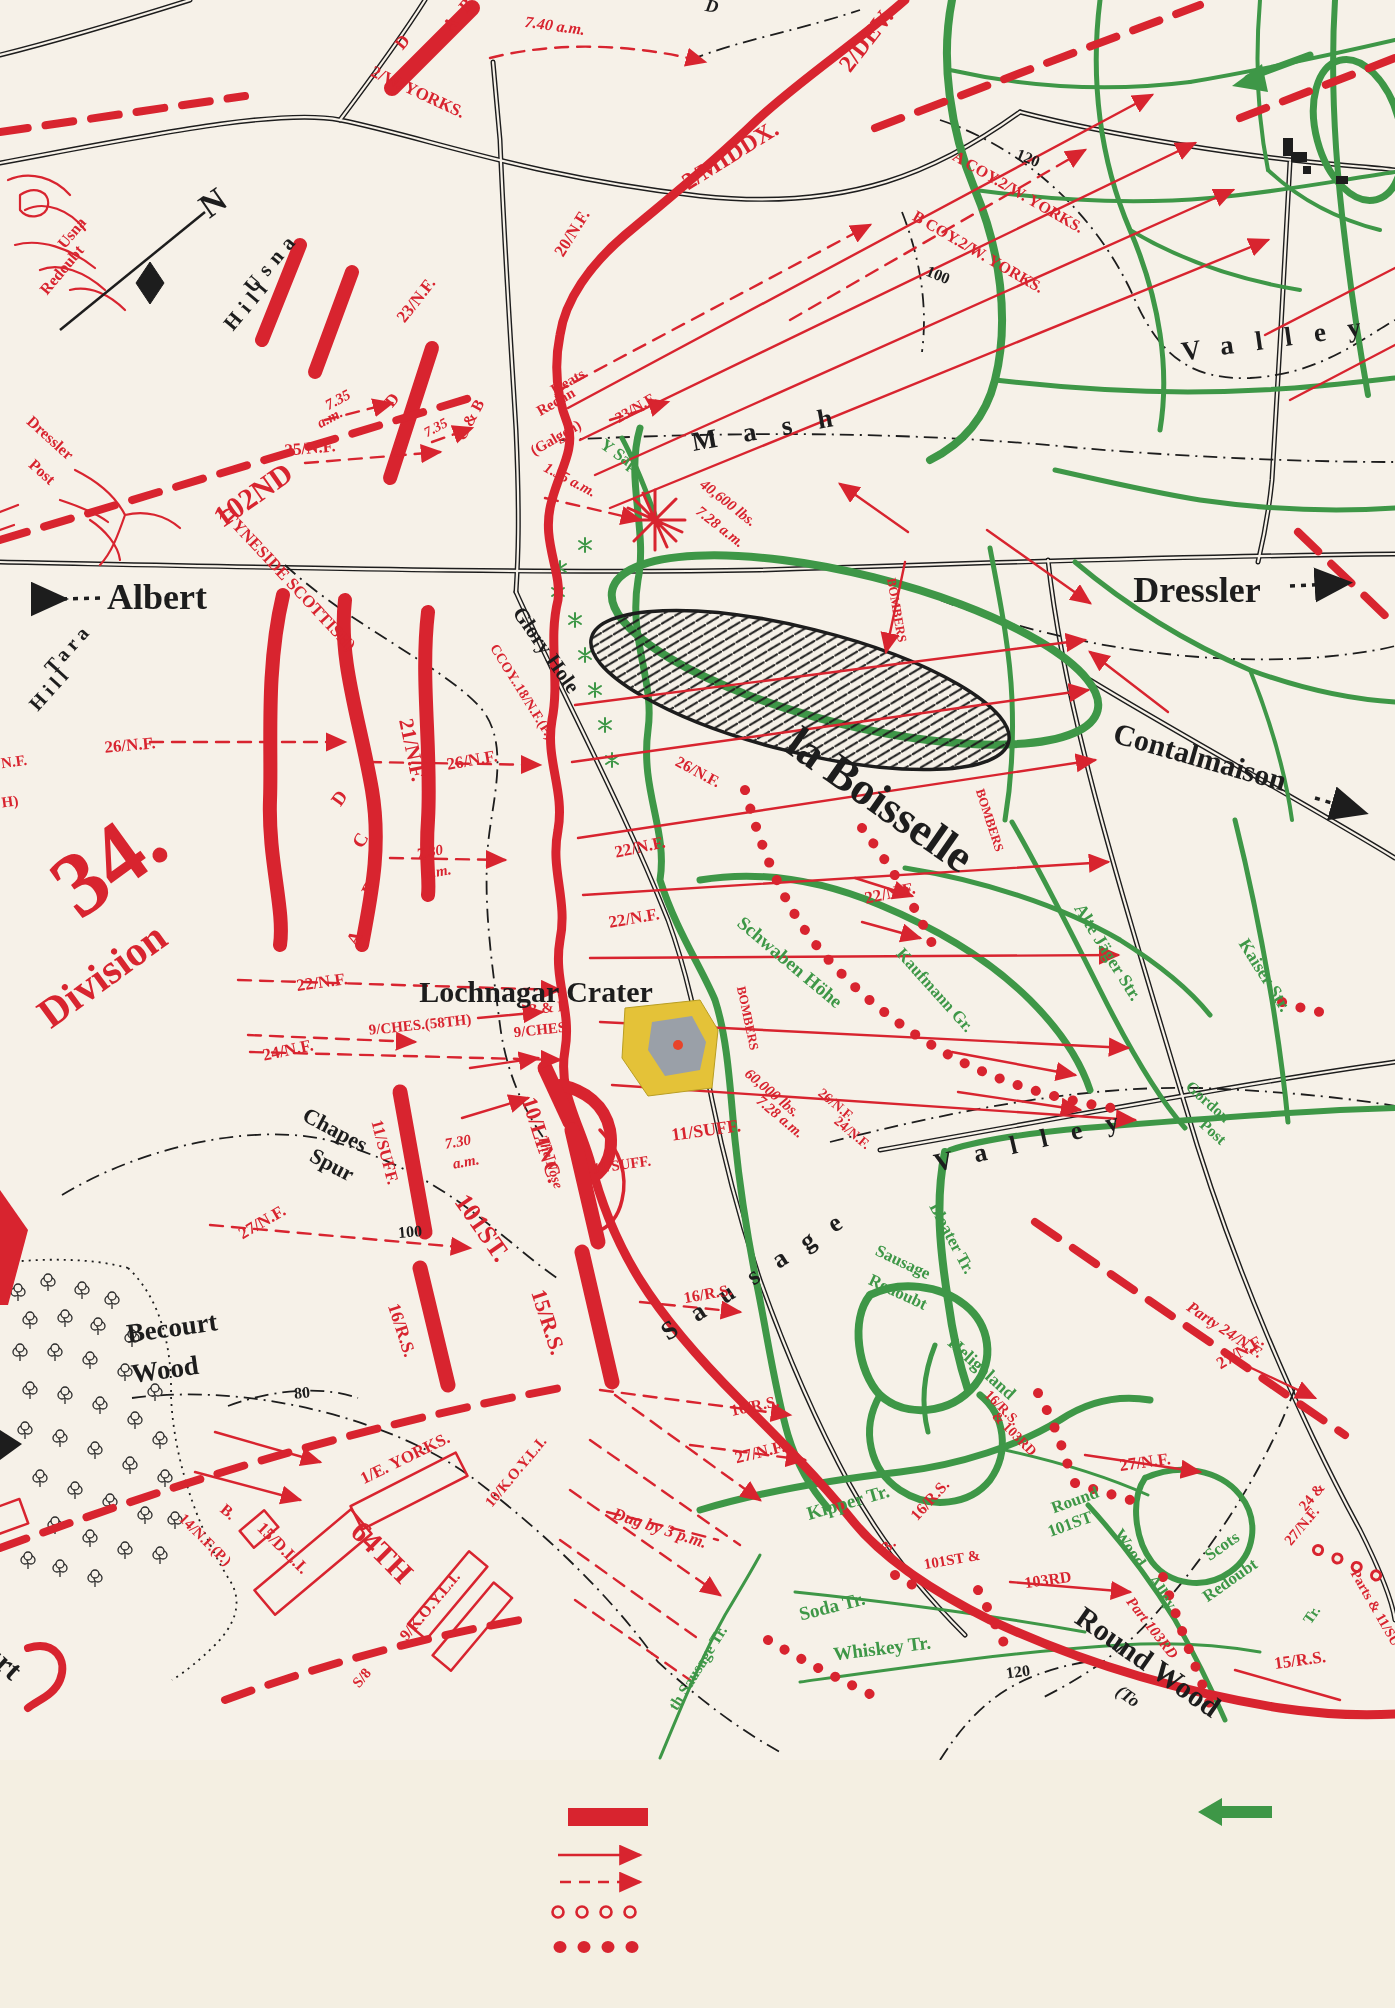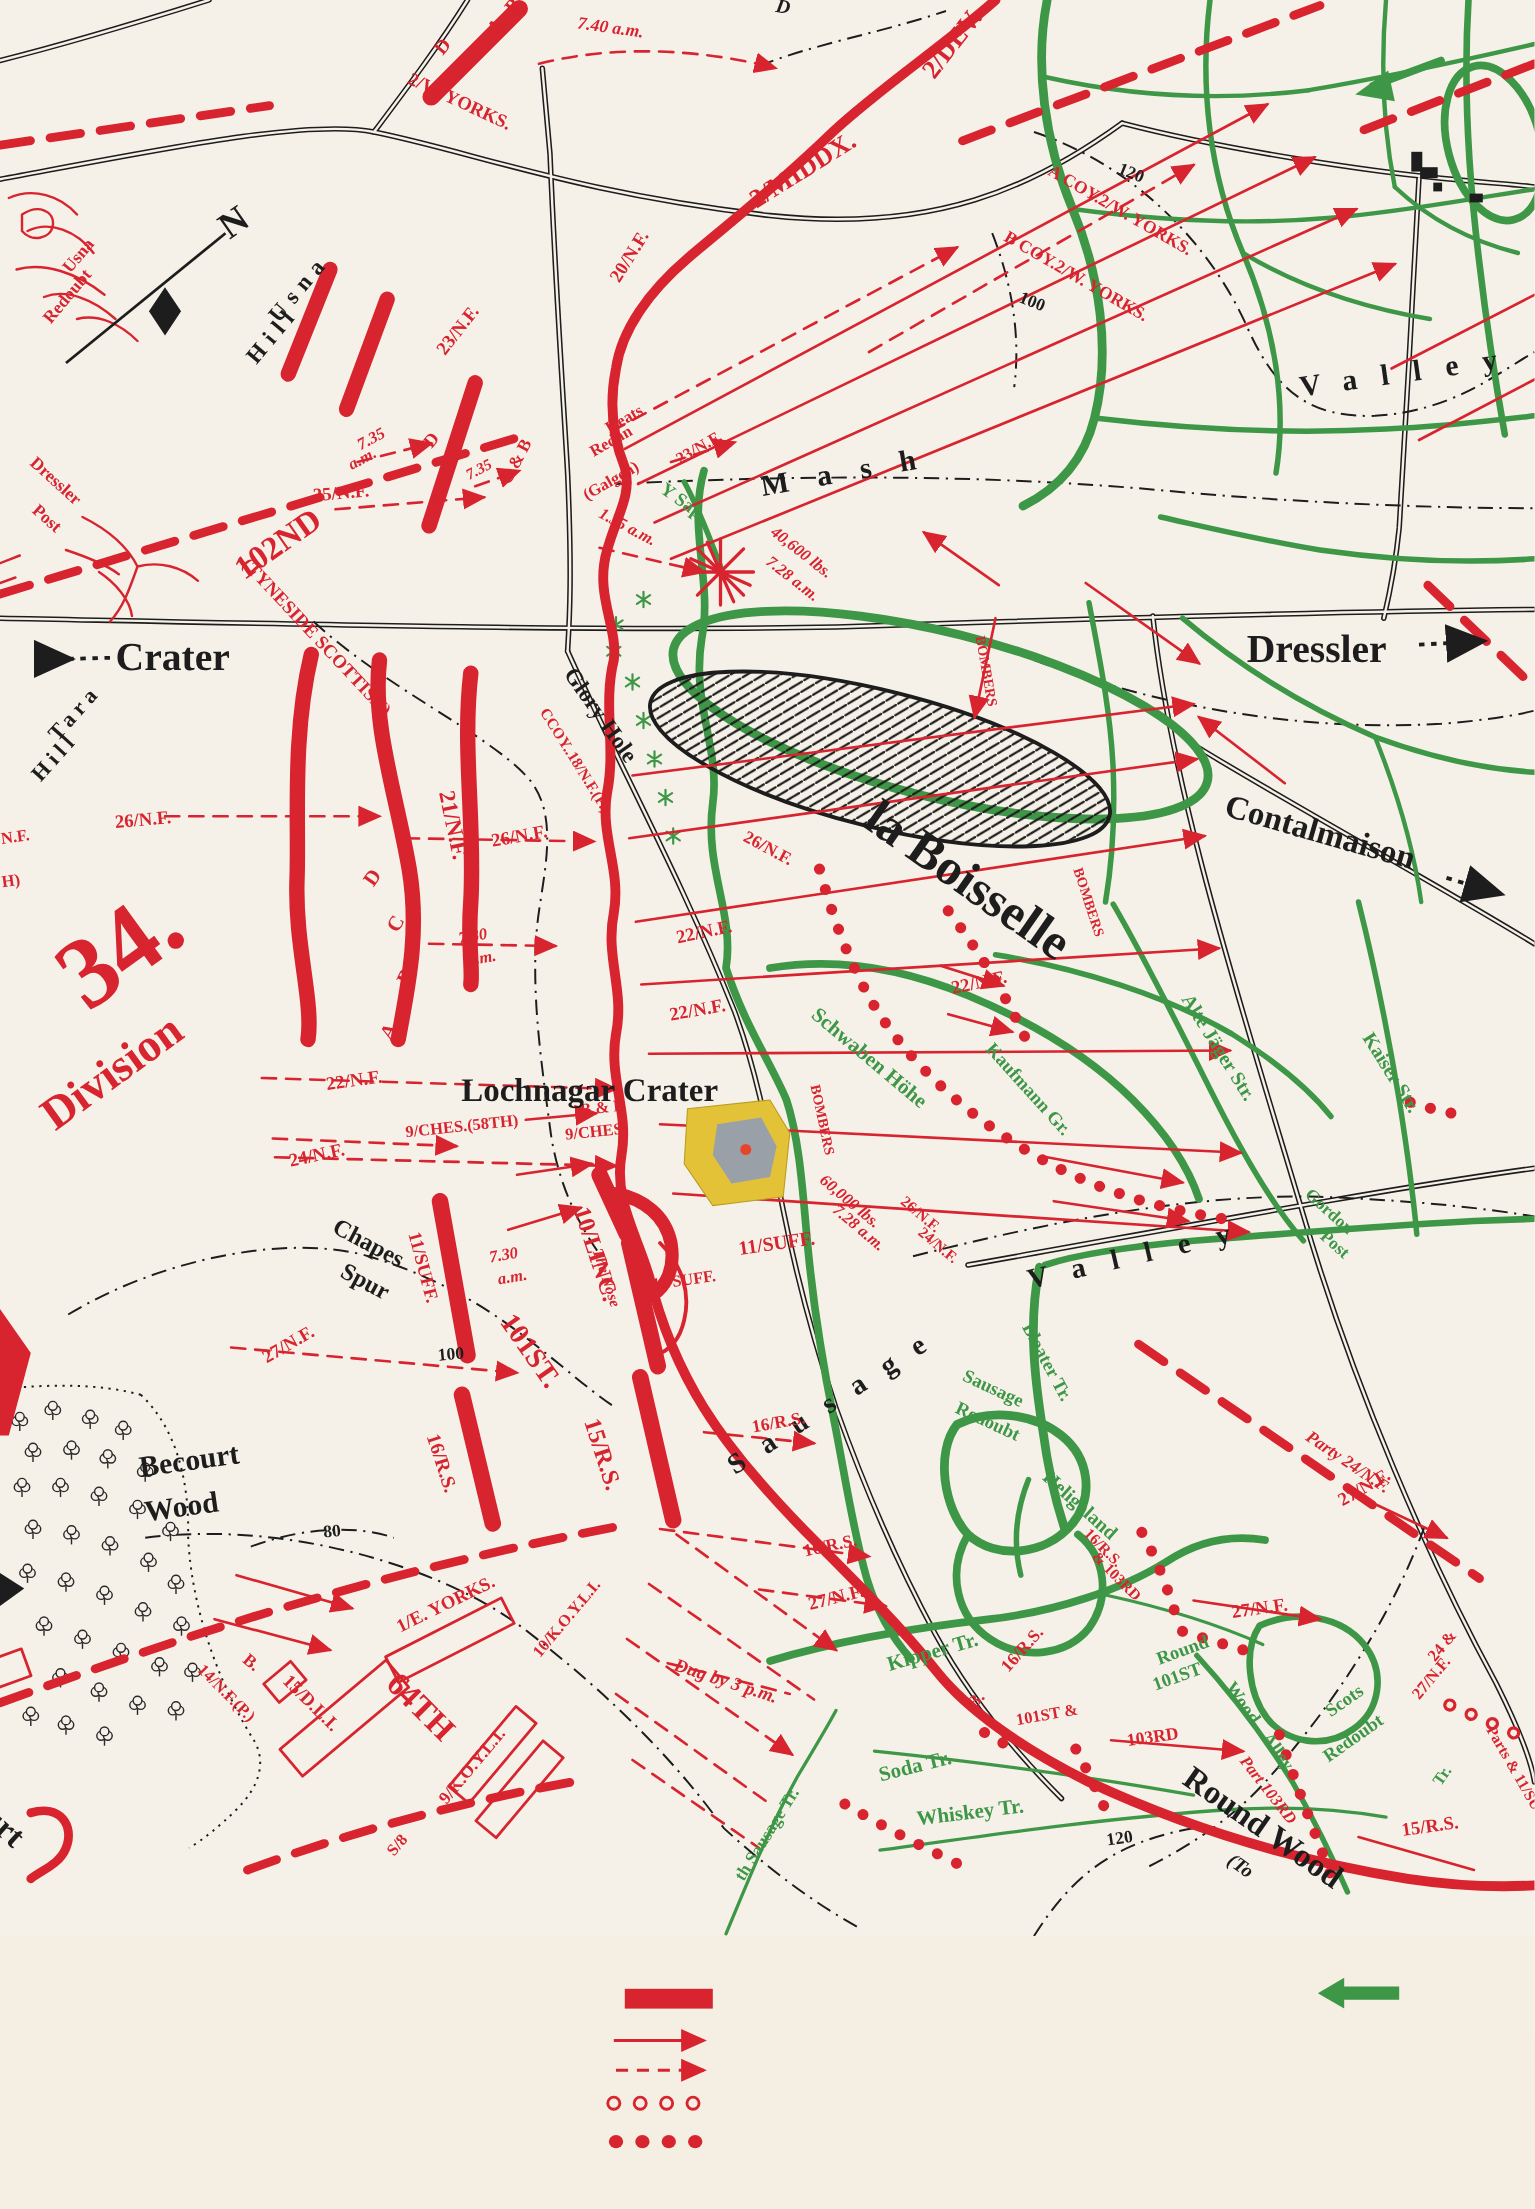--- a/index.html
+++ b/index.html
@@ -374,21 +374,21 @@
       <span class="ml g" style="left: 620px; top: 455px; font-size: 17px; transform: translate(-50%, -50%) rotate(35deg);">Y Sap</span>
       <span class="ml r" style="left: 570px; top: 480px; font-size: 15px; transform: translate(-50%, -50%) rotate(28deg); font-style: italic;">1.35 a.m.</span>
       <span class="ml r" style="left: 728px; top: 503px; font-size: 15px; transform: translate(-50%, -50%) rotate(38deg); font-style: italic;">40,600 lbs.</span>
       <span class="ml r" style="left: 720px; top: 527px; font-size: 15px; transform: translate(-50%, -50%) rotate(38deg); font-style: italic;">7.28 a.m.</span>
       <span class="ml r" style="left: 1018px; top: 192px; font-size: 16px; transform: translate(-50%, -50%) rotate(30deg);">A COY.2/W. YORKS.</span>
       <span class="ml r" style="left: 978px; top: 252px; font-size: 16px; transform: translate(-50%, -50%) rotate(30deg);">B COY.2/W. YORKS.</span>
       <span class="ml k" style="left: 1028px; top: 158px; font-size: 16px; transform: translate(-50%, -50%) rotate(22deg);">120</span>
       <span class="ml k" style="left: 938px; top: 275px; font-size: 16px; transform: translate(-50%, -50%) rotate(22deg);">100</span>
       <span class="ml k" style="left: 775px; top: 428px; font-size: 27px; transform: translate(-50%, -50%) rotate(-10deg); letter-spacing: 26px;">Mash</span>
       <span class="ml k" style="left: 1282px; top: 338px; font-size: 27px; transform: translate(-50%, -50%) rotate(-8deg); letter-spacing: 22px;">Valley</span>
-      <span class="ml k" style="left: 157px; top: 597px; font-size: 36px; transform: translate(-50%, -50%) rotate(0deg);">Crater</span>
+      <span class="ml k" style="left: 157px; top: 597px; font-size: 36px; transform: translate(-50%, -50%) rotate(0deg);">Albert</span>
       <span class="ml k" style="left: 1197px; top: 590px; font-size: 36px; transform: translate(-50%, -50%) rotate(0deg);">Dressler</span>
       <span class="ml k" style="left: 1200px; top: 757px; font-size: 30px; transform: translate(-50%, -50%) rotate(16deg);">Contalmaison</span>
       <span class="ml k" style="left: 546px; top: 650px; font-size: 21px; transform: translate(-50%, -50%) rotate(55deg);">Glory Hole</span>
       <span class="ml r" style="left: 522px; top: 692px; font-size: 14px; transform: translate(-50%, -50%) rotate(58deg);">CCOY..18/N.F.(P.)</span>
       <span class="ml k" style="left: 880px; top: 800px; font-size: 46px; transform: translate(-50%, -50%) rotate(35deg);">la Boisselle</span>
       <span class="ml r" style="left: 897px; top: 610px; font-size: 13px; transform: translate(-50%, -50%) rotate(80deg);">BOMBERS</span>
       <span class="ml r" style="left: 990px; top: 820px; font-size: 13px; transform: translate(-50%, -50%) rotate(72deg);">BOMBERS</span>
       <span class="ml r" style="left: 748px; top: 1018px; font-size: 13px; transform: translate(-50%, -50%) rotate(78deg);">BOMBERS</span>
       <span class="ml r" style="left: 130px; top: 745px; font-size: 17px; transform: translate(-50%, -50%) rotate(-5deg);">26/N.F.</span>
       <span class="ml r" style="left: 472px; top: 760px; font-size: 17px; transform: translate(-50%, -50%) rotate(-10deg);">26/N.F.</span>

